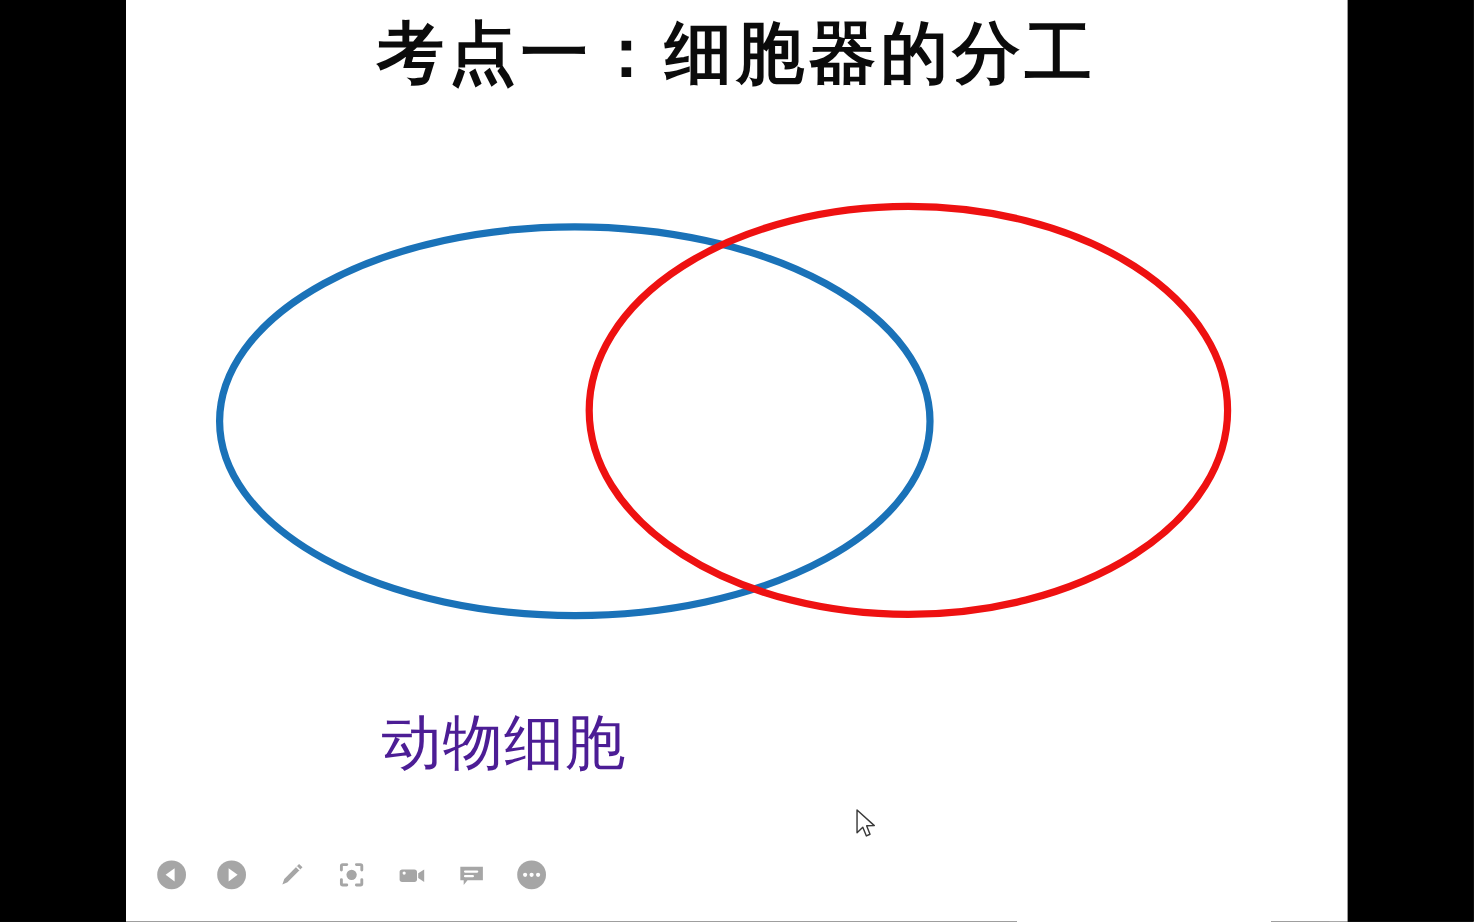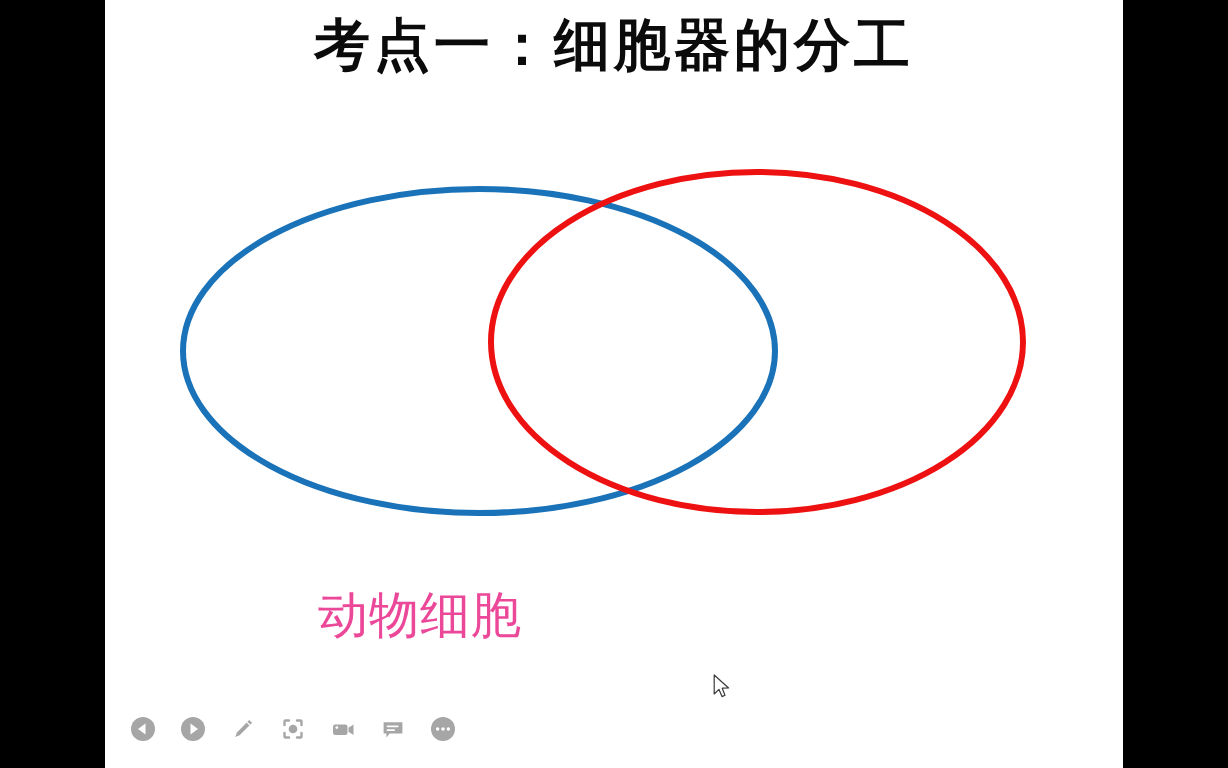--- a/index.html
+++ b/index.html
@@ -68,25 +68,25 @@
   }
   #venn-svg {
     position: absolute;
     left: 0;
     top: 0;
   }
 
   
   .set-label {
     position: absolute;
-    font-family: Liberation Mono, monospace;
+    font-family: Liberation Serif, serif;
     font-weight: normal;
     font-size: 50px;
     line-height: 62px;
-    color: #ec4899;
+    color: #4c1d95;
     letter-spacing: 1px;
     white-space: nowrap;
     text-align: center;
   }
   #label-animal { left: 155px; top: 588px; width: 320px; }
   #label-plant  { left: 520px; top: 588px; width: 320px; }
 
   
   #toolbar {
     position: absolute;

